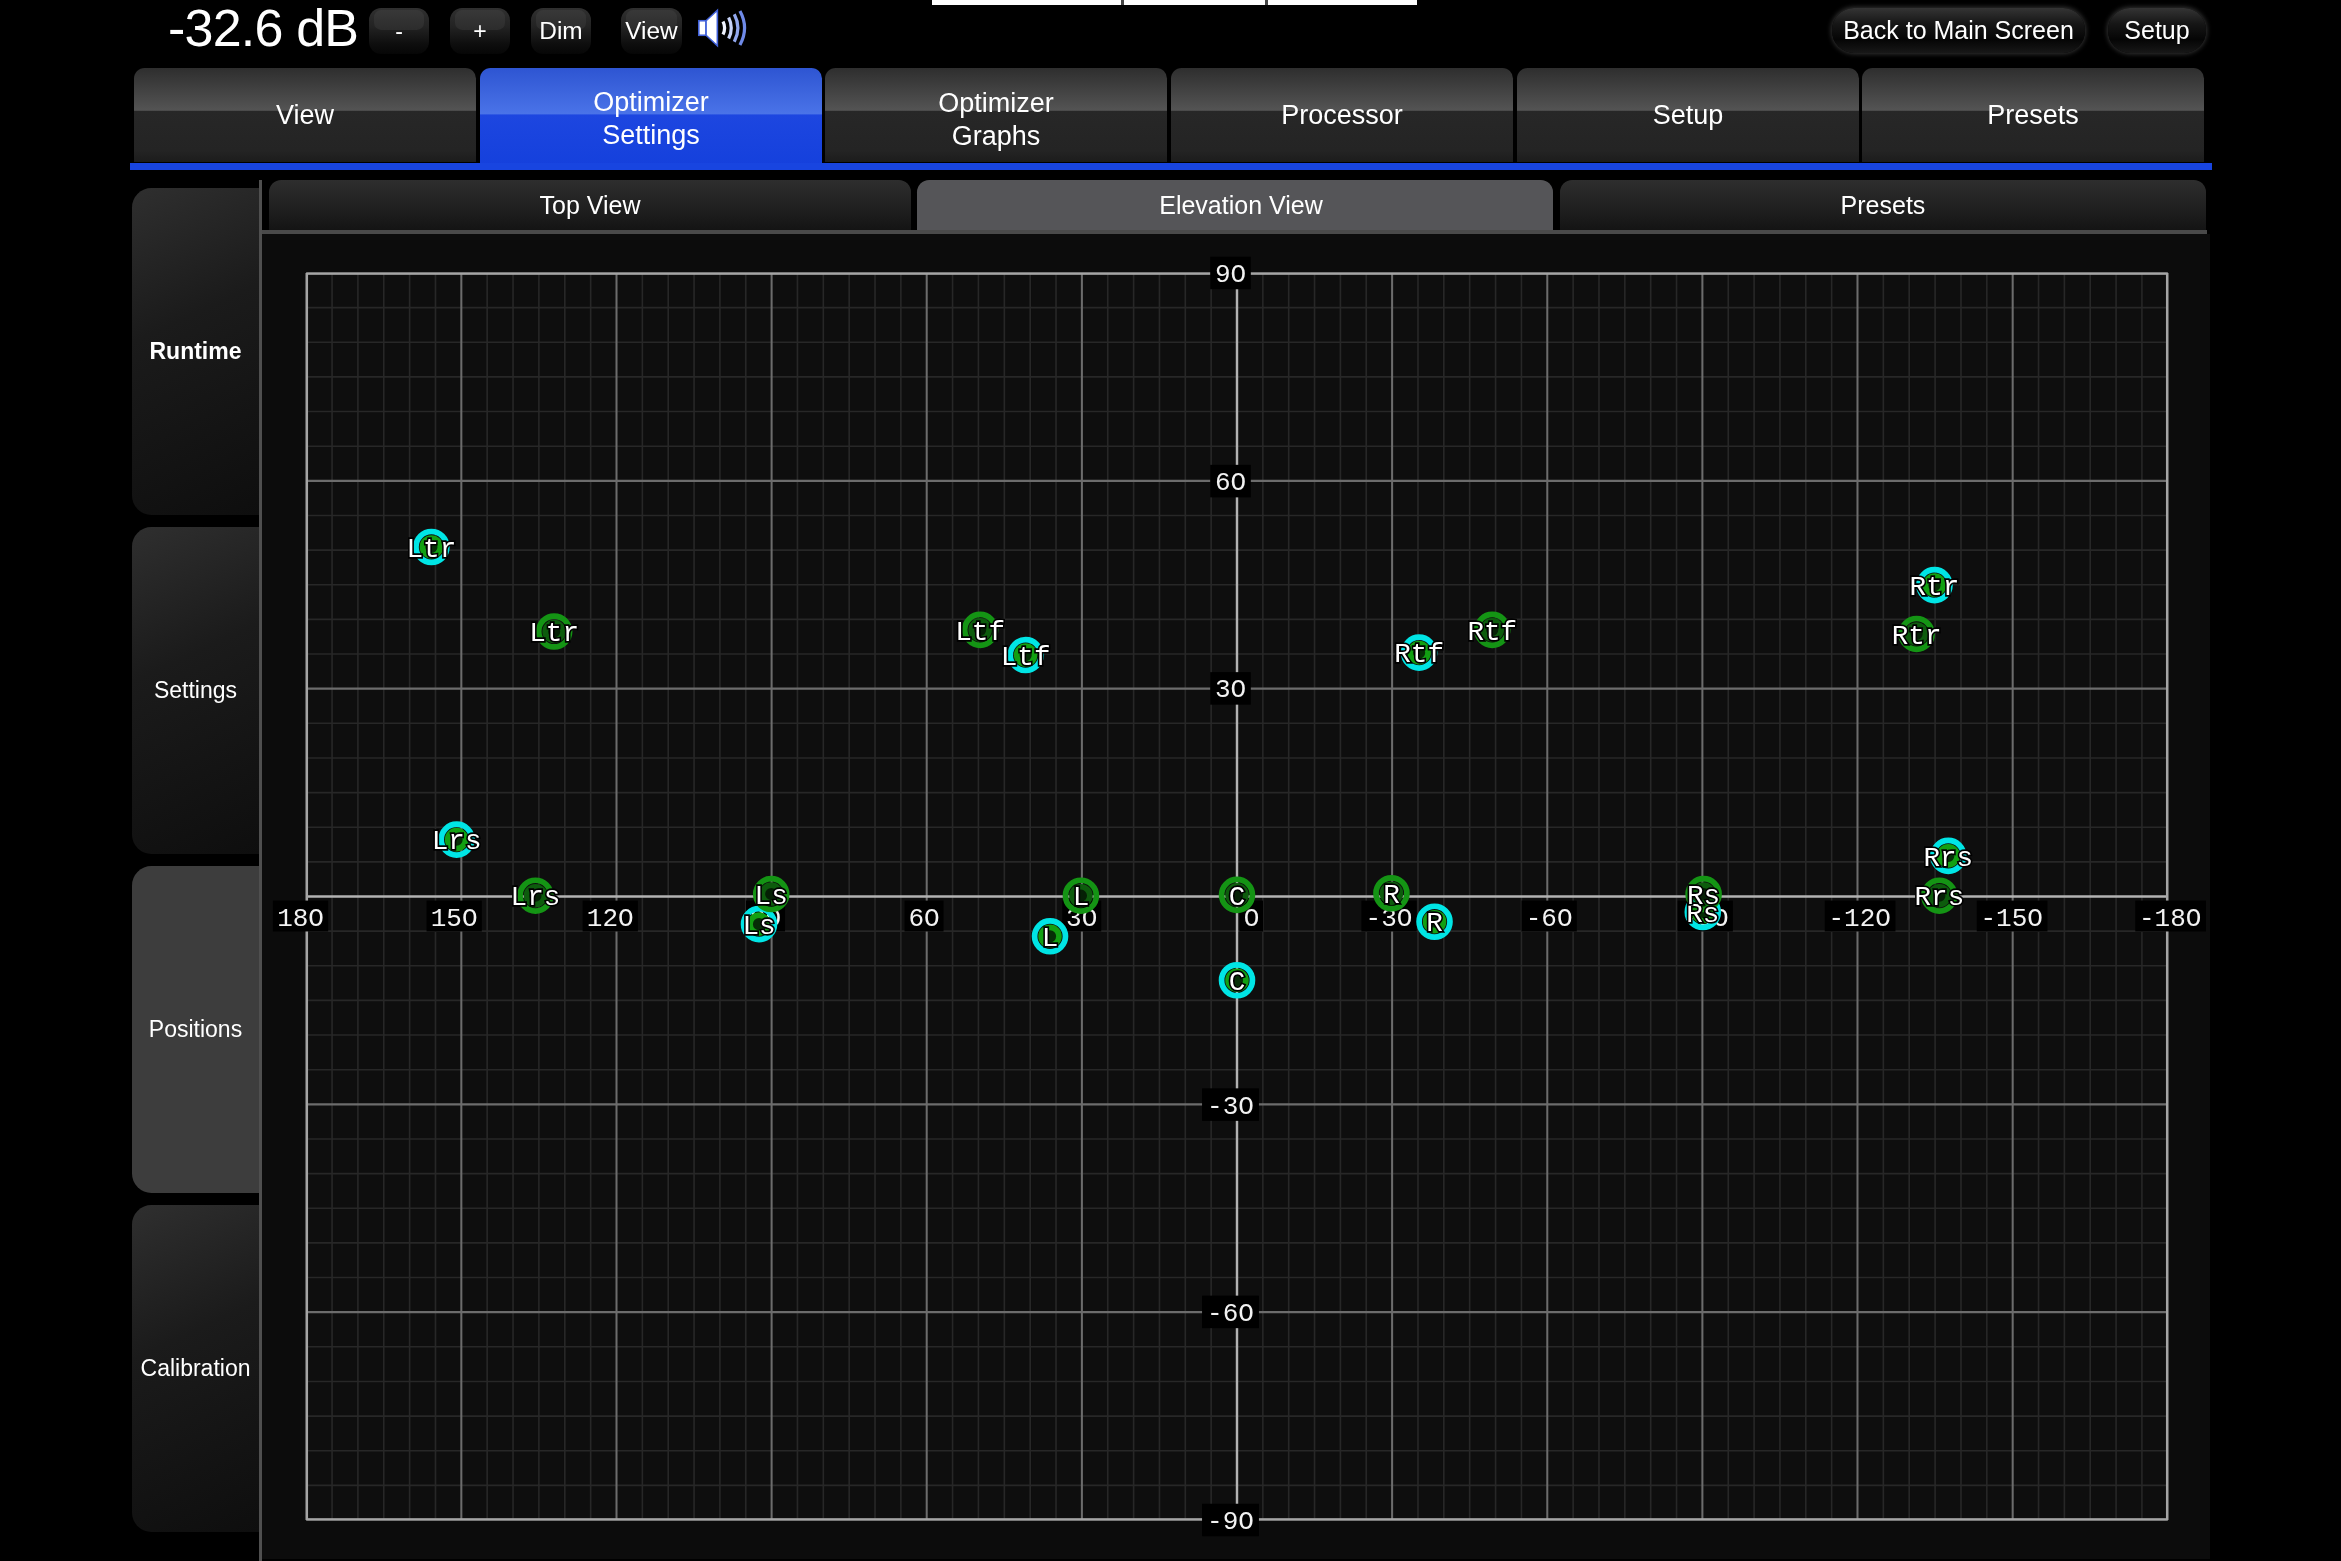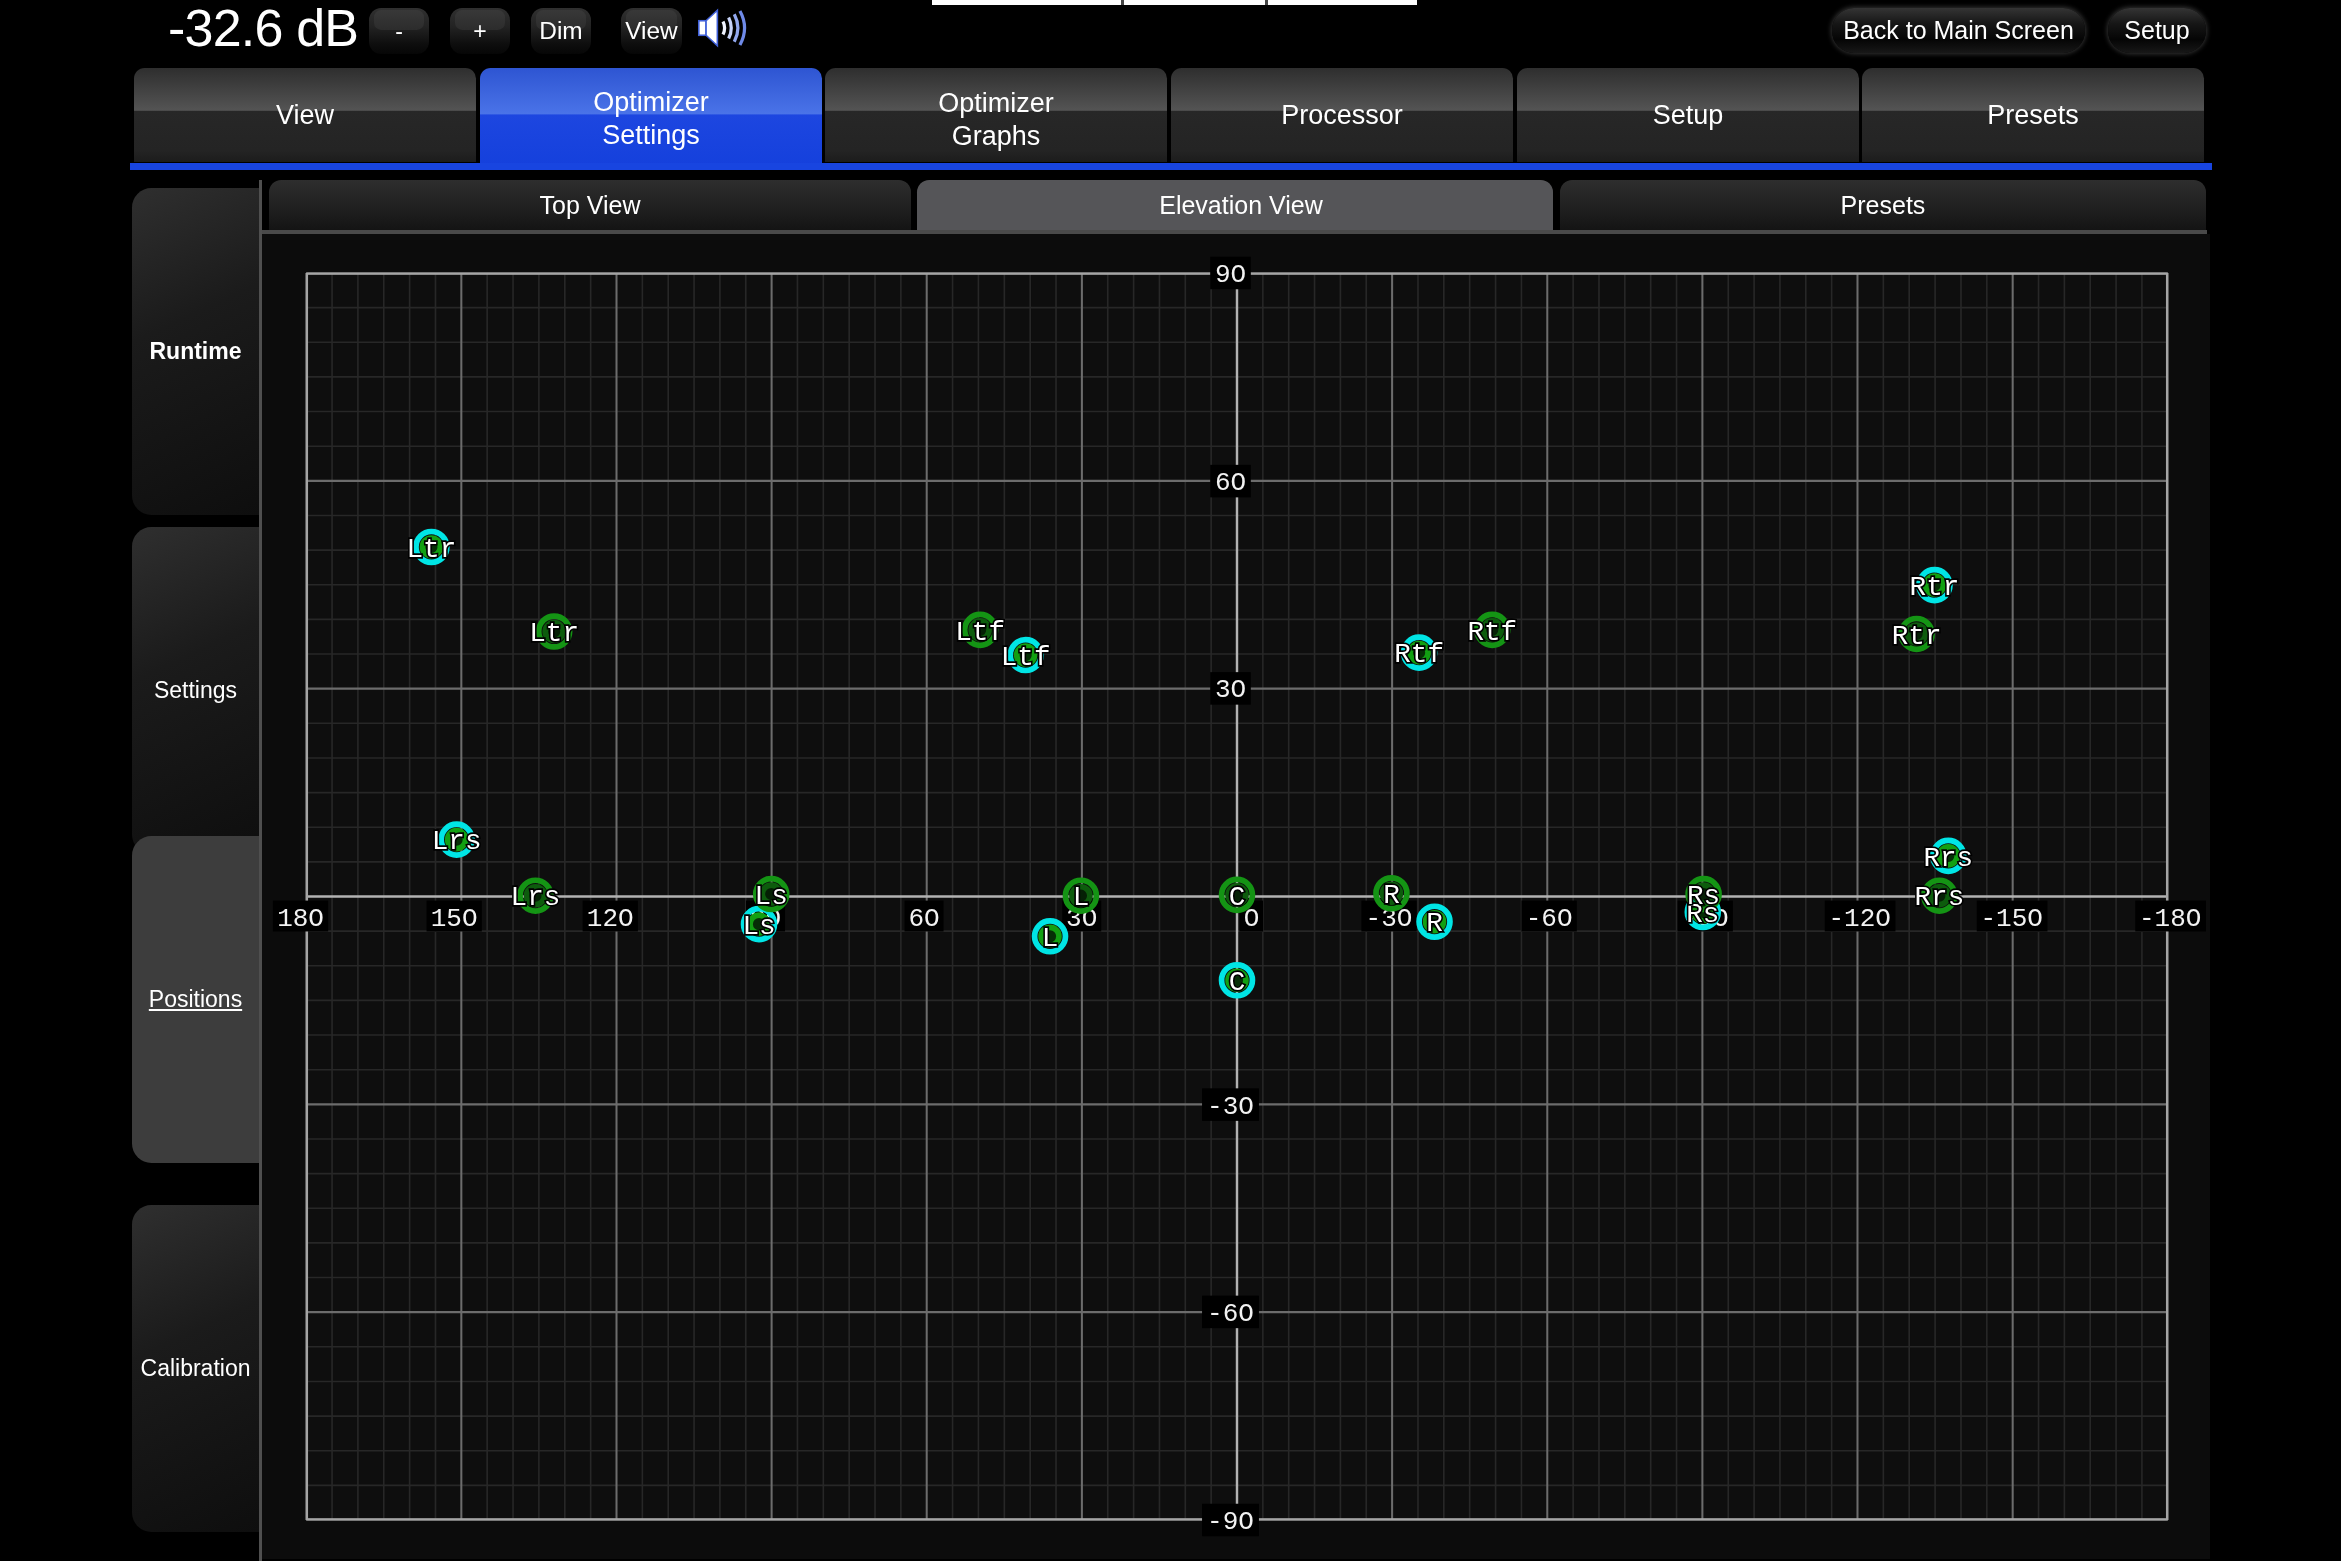--- a/index.html
+++ b/index.html
@@ -70,21 +70,21 @@
 <div class="tab" style="left:825px;">
     <div class="two">Optimizer<br>Graphs</div>
   </div>
 <div class="tab" style="left:1171px;">Processor</div>
 <div class="tab" style="left:1517px;">Setup</div>
 <div class="tab" style="left:1862px;">Presets</div>
 <div class="abs" style="left:130px;top:163px;width:2082px;height:7.3px;background:#1845e0"></div>
 
 <div class="vtab" style="top:188px;font-weight:bold;">Runtime</div>
 <div class="vtab" style="top:527px;">Settings</div>
-<div class="vtab active" style="top:836px;text-decoration:underline;">Positions</div>
+<div class="vtab active" style="top:866px;">Positions</div>
 <div class="vtab" style="top:1205px;">Calibration</div>
 <div class="abs" style="left:259px;top:180px;width:3.3px;height:1382px;background:#4f4f4f"></div>
 
 <div class="abs" style="left:262px;top:234px;width:1948px;height:1325px;background:#0c0c0c"></div>
 
 <div class="stab" style="left:269px;width:642px;">Top View</div>
 <div class="stab active" style="left:917px;width:636px;padding-left:12px;">Elevation View</div>
 <div class="stab" style="left:1560px;width:646px;">Presets</div>
 <div class="abs" style="left:262px;top:230px;width:1945px;height:4.1px;background:#4a4a4a"></div>
 

